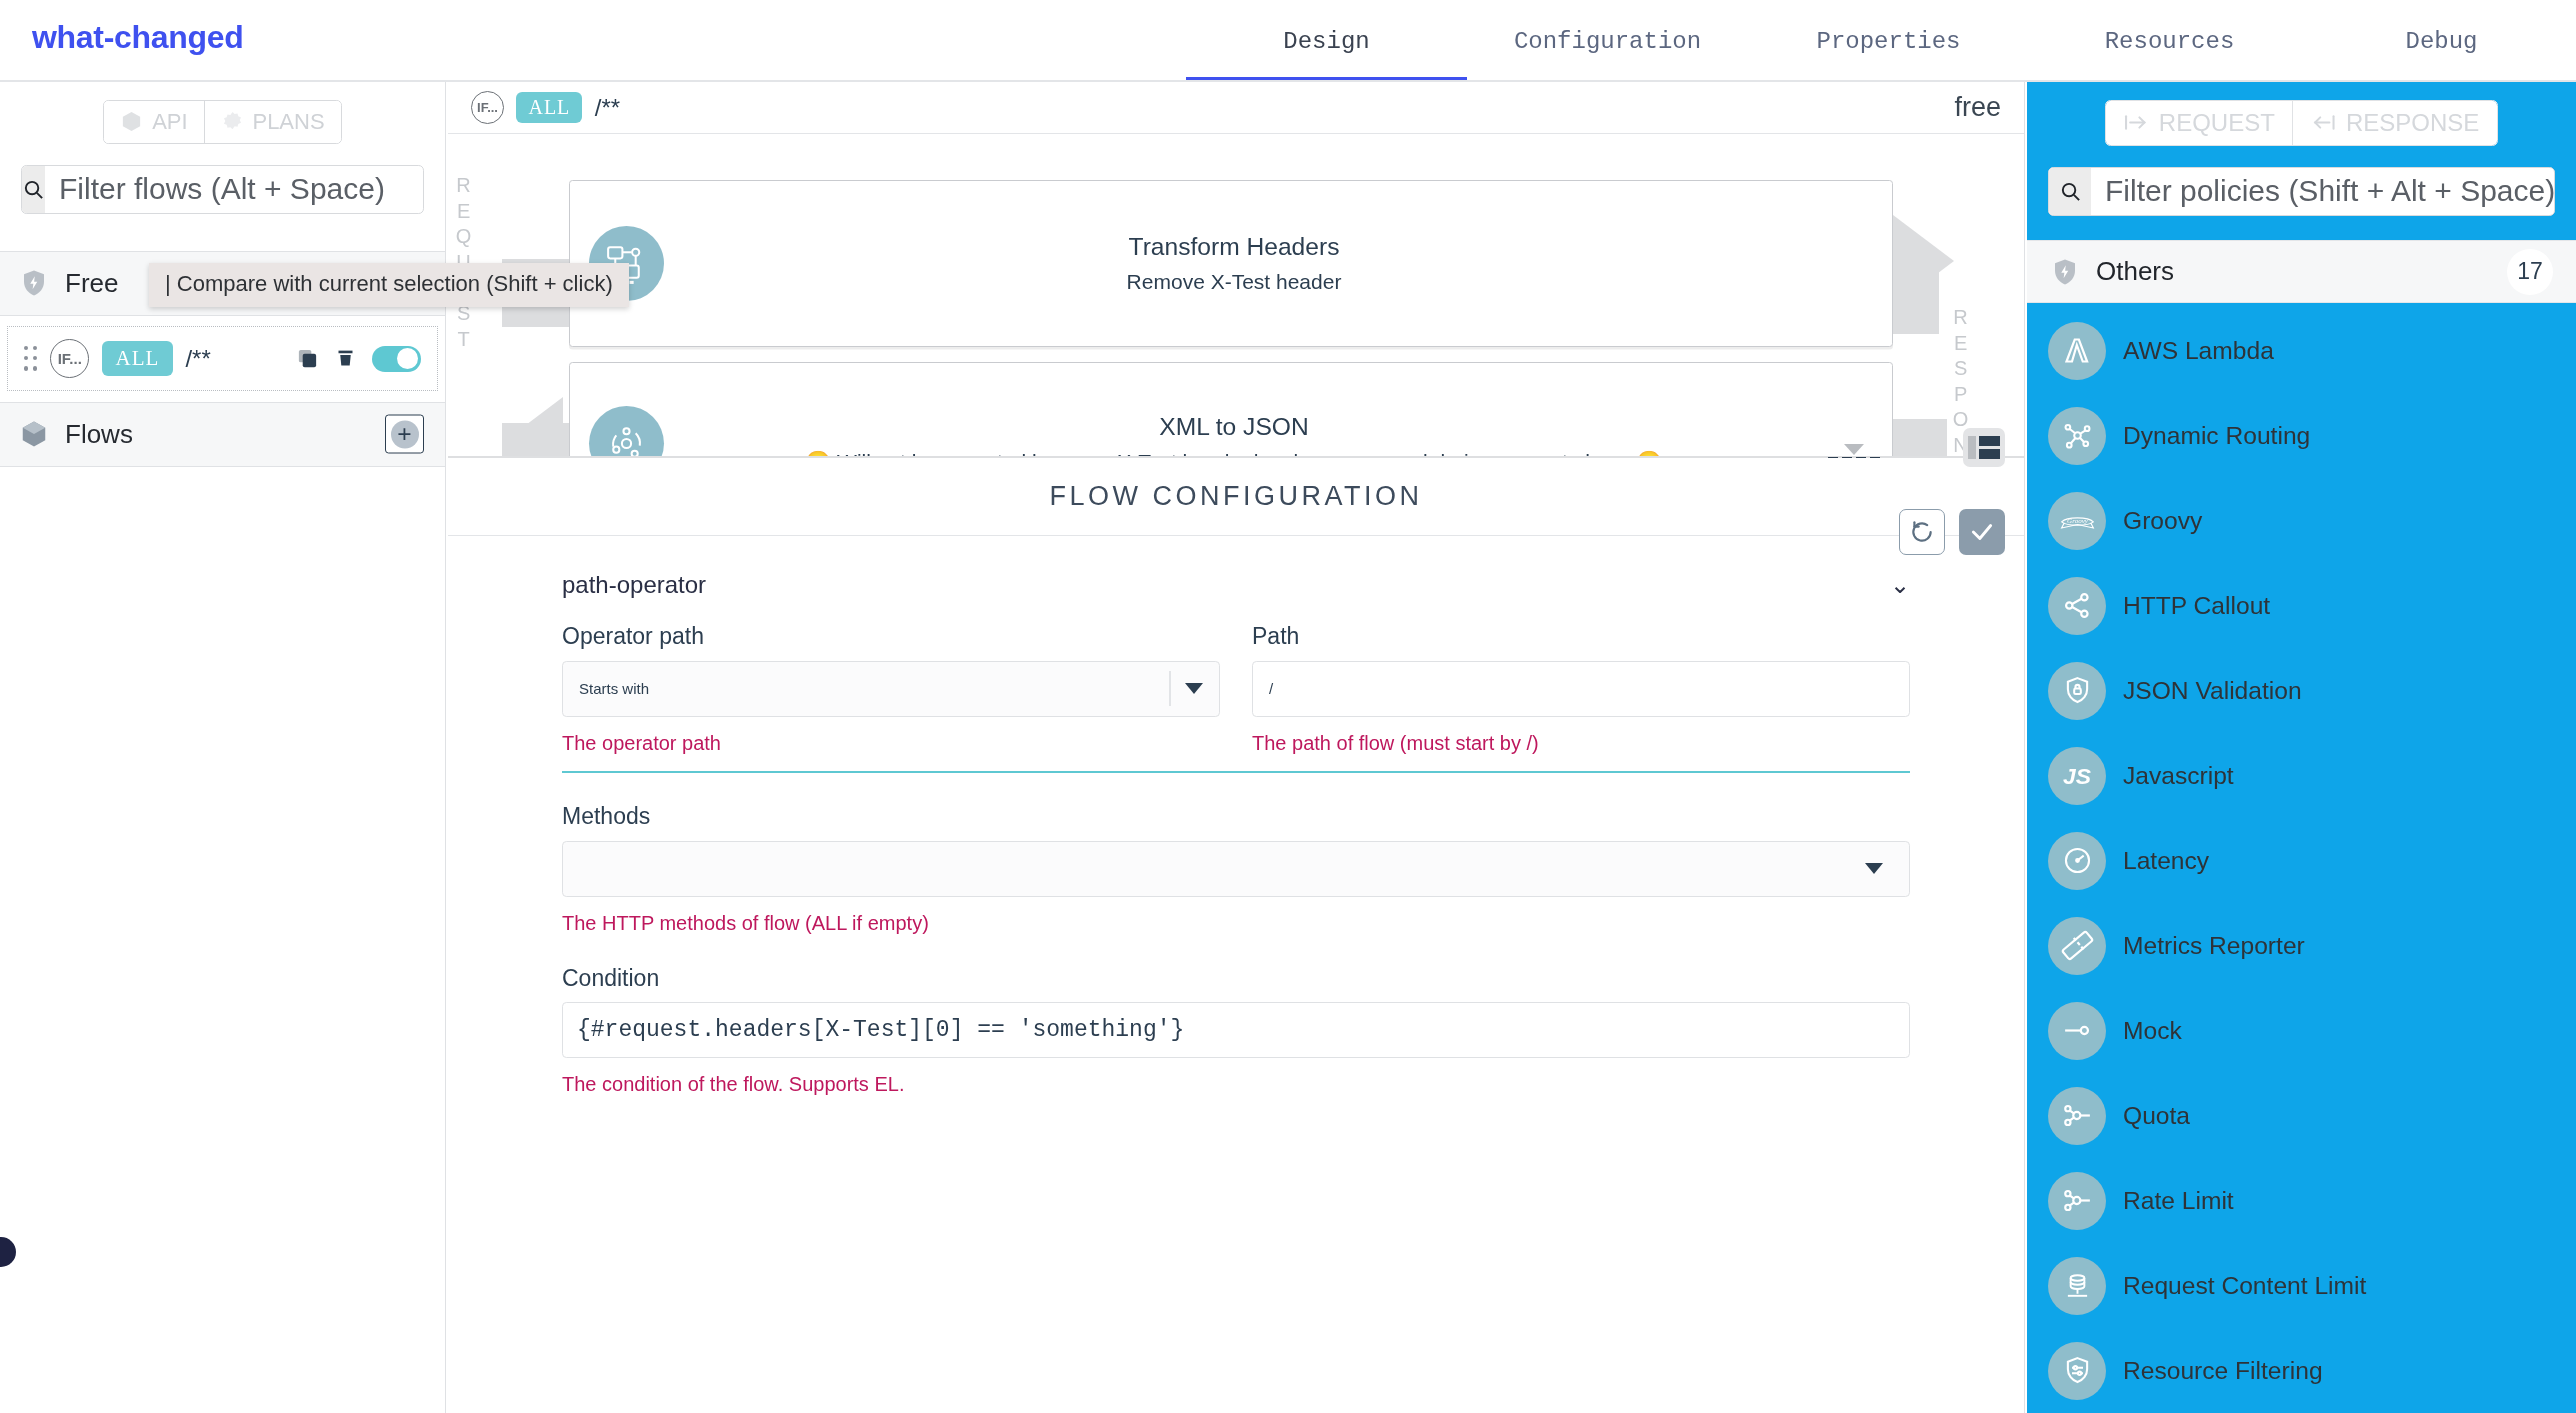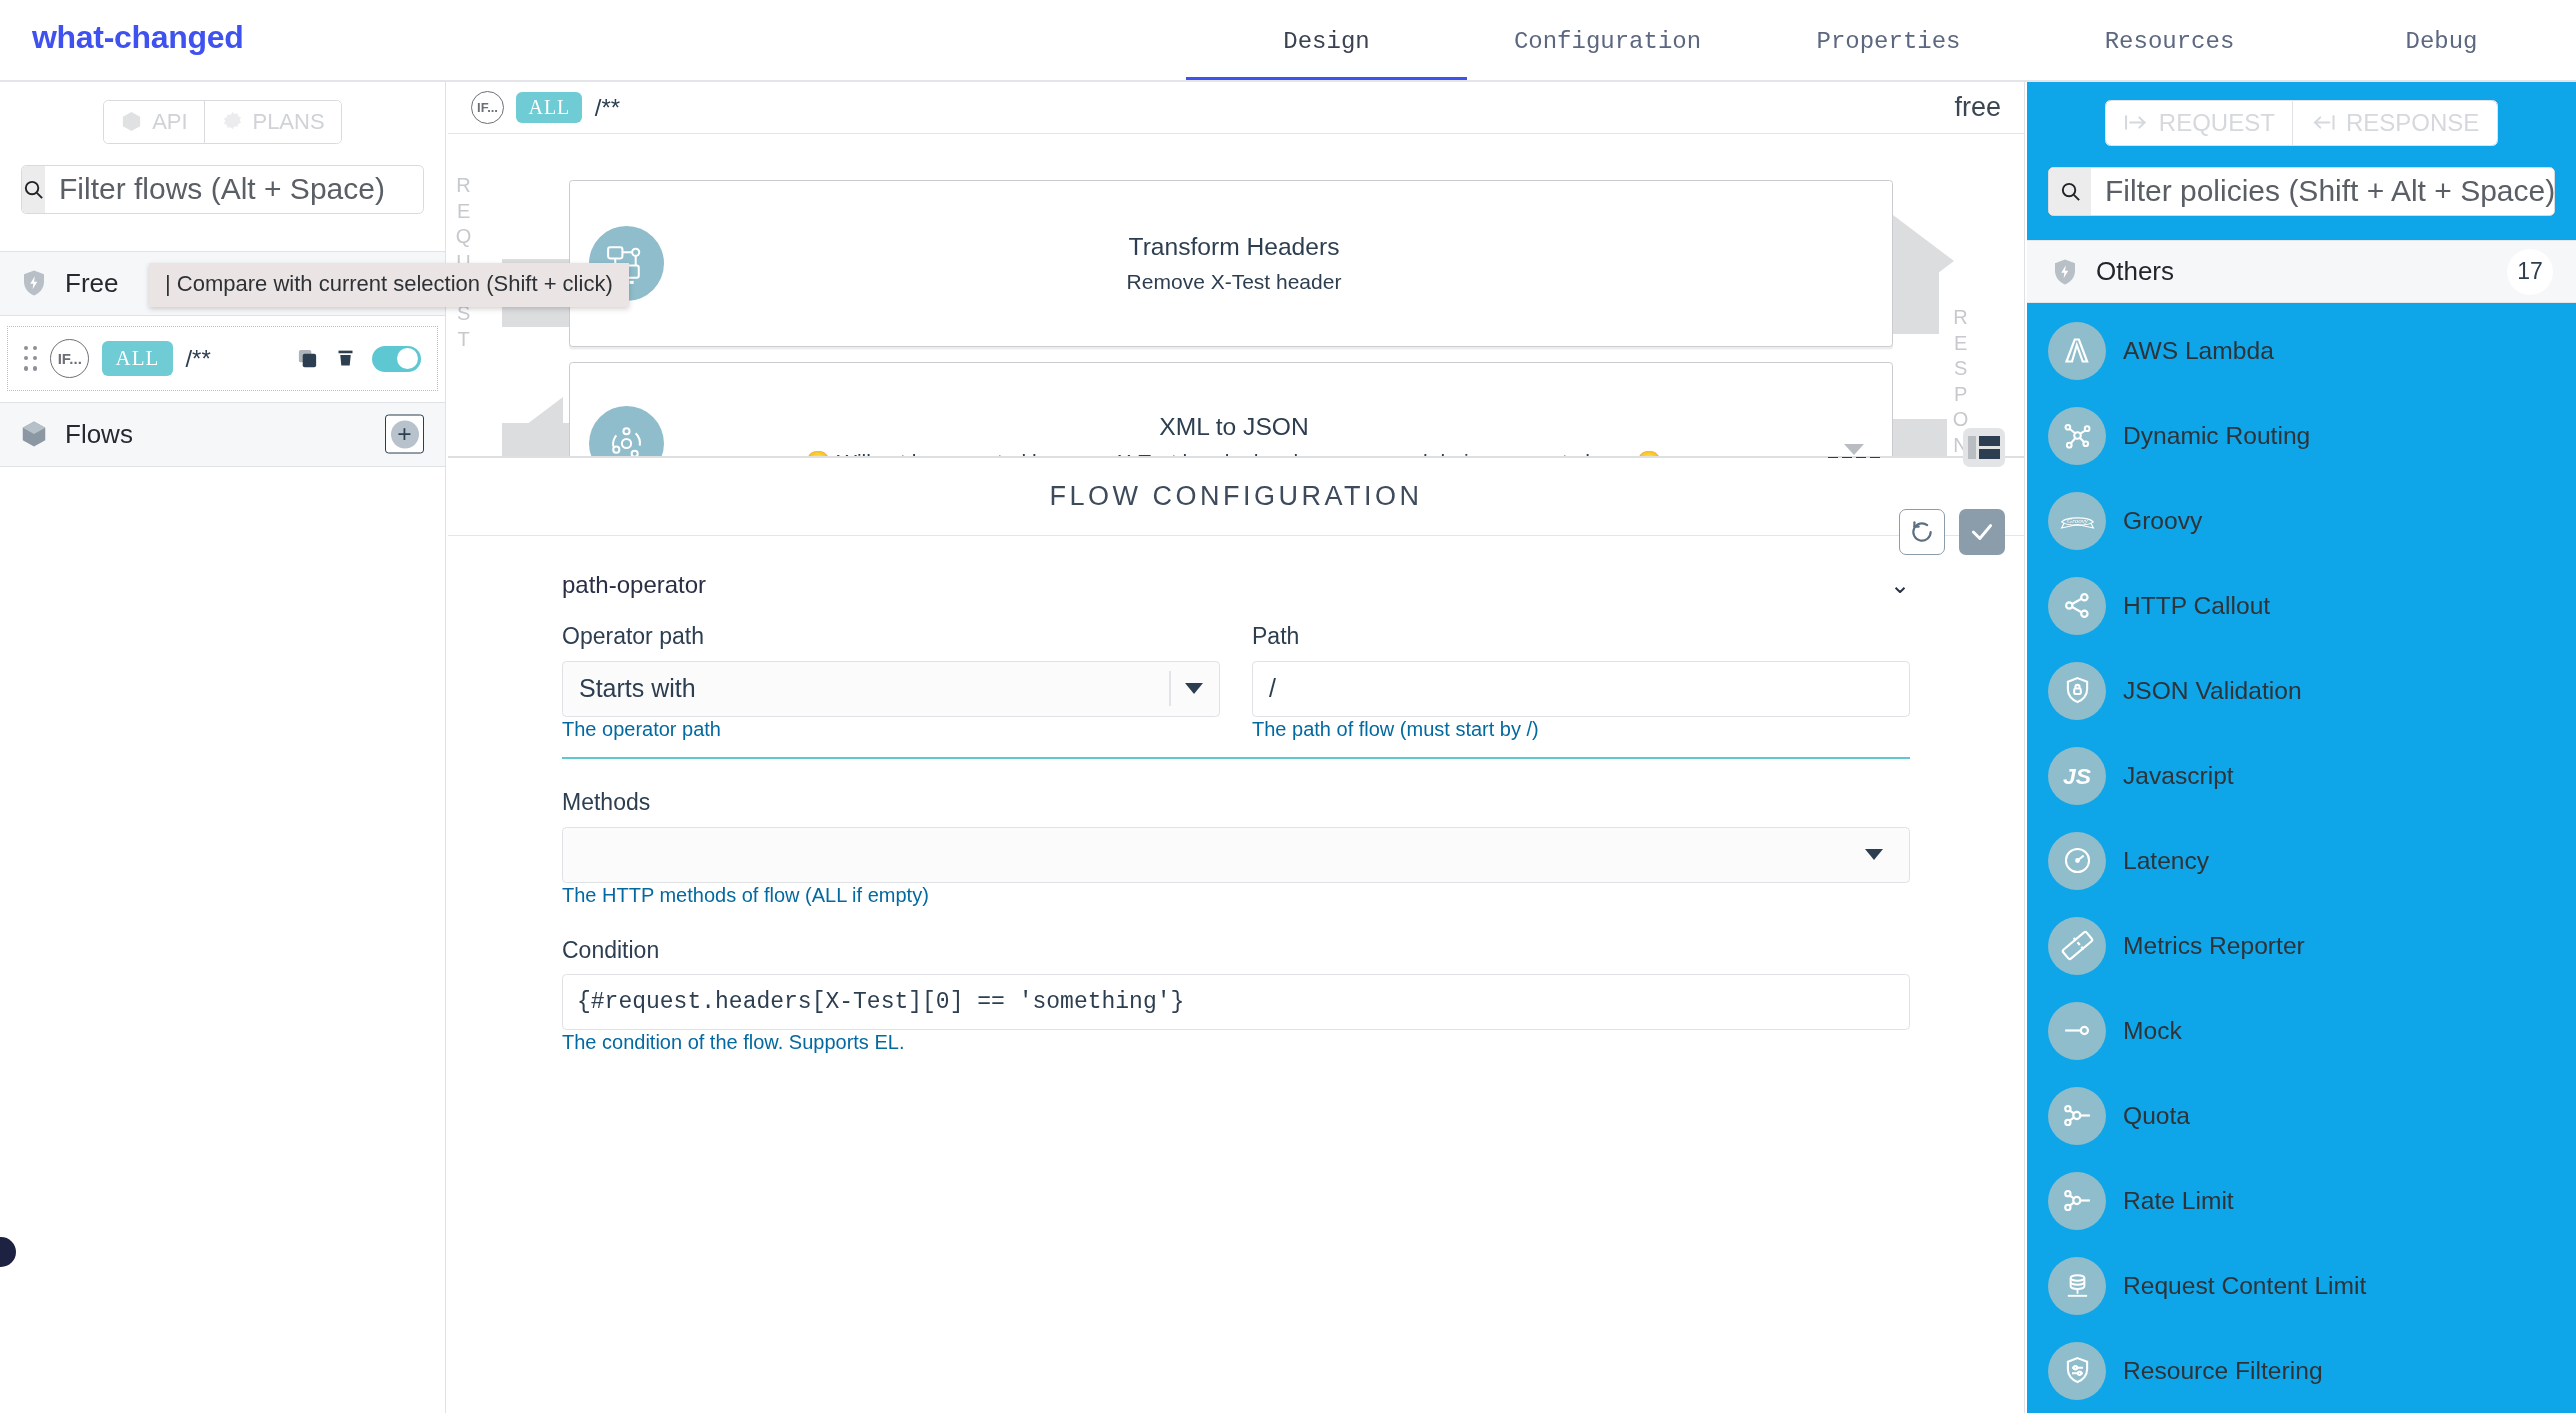--- a/index.html
+++ b/index.html
@@ -253,24 +253,24 @@
   .chev { font-size: 24px; color: #2a2f45; }
 
   .two-col { display: flex; gap: 32px; }
   .fld { flex: 1; }
   .fld-label { font-size: 23px; color: #2c3e50; margin-bottom: 10.5px; }
   .fld-ctrl {
     height: 56px; border: 1.8px solid #dfe1e4; border-radius: 4.4px;
     background: #fbfbfc; display: flex; align-items: center; padding: 0 5.3px 0 16px;
   }
   .fld-ctrl.white { background: #fff; }
-  .fld-val { font-size: 25px; color: #2c3e50; flex: 1; }
+  .fld-val { font-size: 15px; color: #2c3e50; flex: 1; }
   .sel-div { width: 1.8px; height: 35px; background: #e2e4e7; margin-right: 14px; }
   .caret-sm { width:0;height:0;border-left:9.6px solid transparent;border-right:9.6px solid transparent;border-top:11.4px solid #2c3e50; margin-right:10.5px;}
-  .hint { font-size: 20px; color: #0369a1; margin-top: 1px; }
+  .hint { font-size: 20px; color: #be185d; margin-top: 15px; }
 
   .teal-rule { height: 2.6px; background: #5ec8d2; margin-top: 16px; }
 
   .block { margin-top: 30px; }
   .sel-big {
     height: 56px; border: 1.8px solid #dfe1e4; border-radius: 4.4px;
     background: #fbfbfc; display: flex; align-items: center; justify-content: flex-end;
     padding-right: 16px;
   }
   .mono-input {

